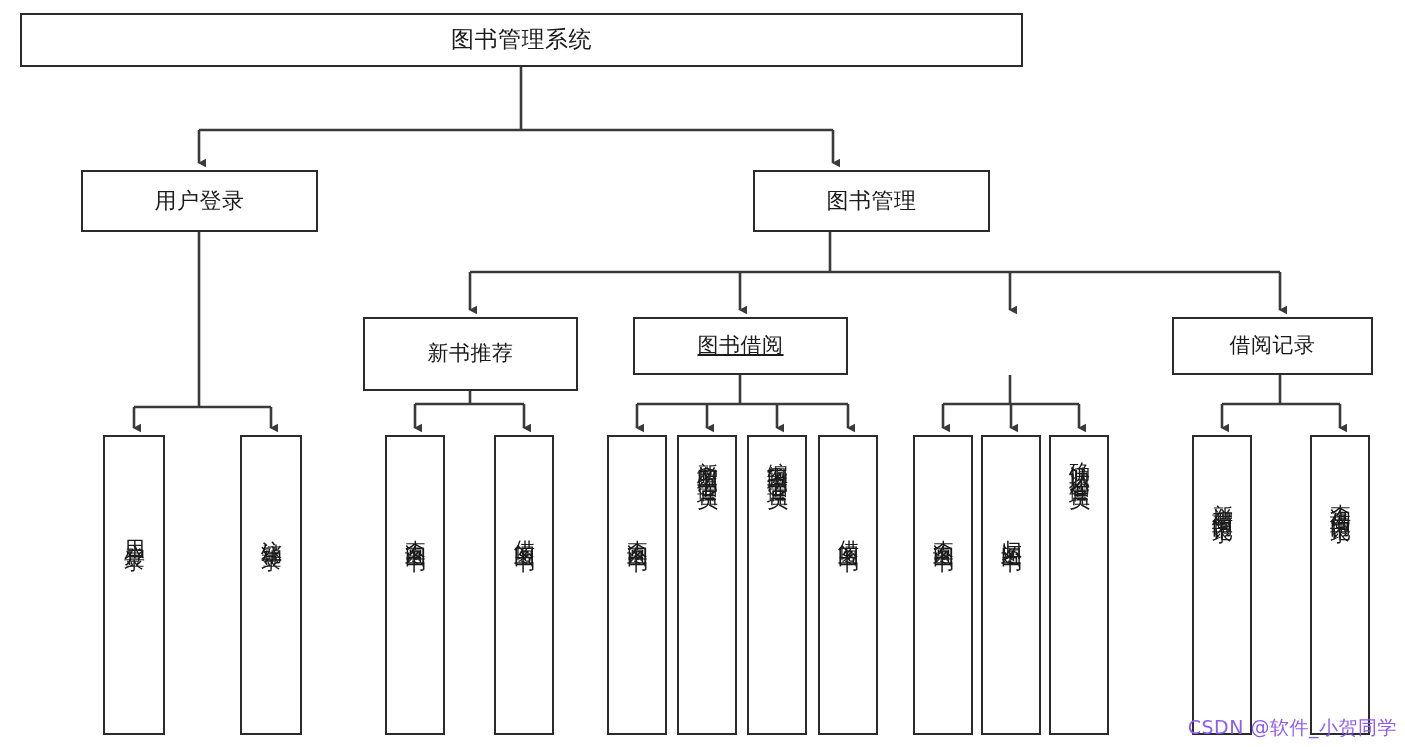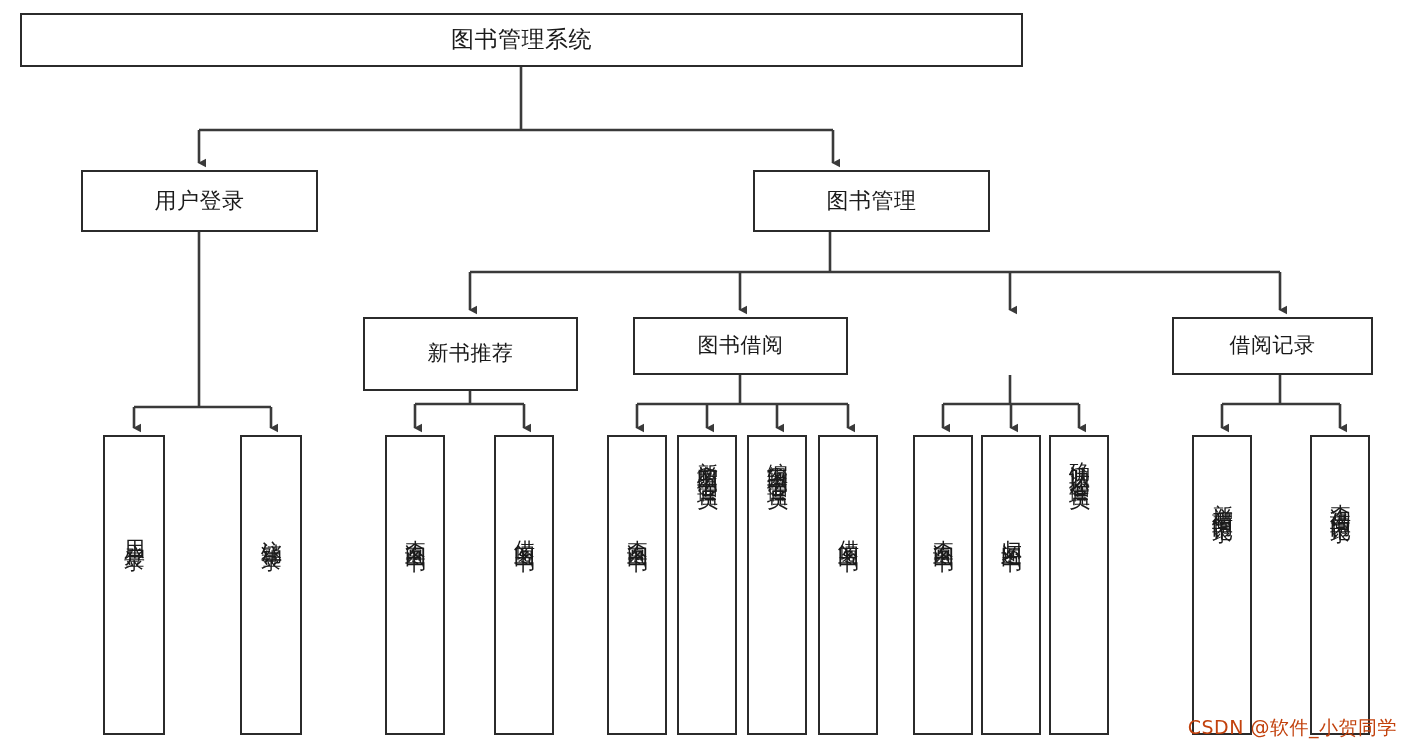--- a/index.html
+++ b/index.html
@@ -65,21 +65,21 @@
     font-size: 21px;
     line-height: 1;
     letter-spacing: 4px;
     white-space: nowrap;
   }
   .watermark {
     position: absolute;
     right: 8px;
     bottom: 6px;
     font-size: 19px;
-    color: #c2410c;
+    color: #8b5cf6;
     white-space: nowrap;
     letter-spacing: 0.5px;
   }
 </style>
 </head>
 <body>
 
 <div id="canvas">
 
   <svg id="wires" viewBox="0 0 1405 747" width="1405" height="747" xmlns="http://www.w3.org/2000/svg">
@@ -141,21 +141,21 @@
   </div>
 
   <div class="node h2" style="left:711px; top:170px; width:237px; height:62px;margin-left:42px;">
     <span class="lbl">图书管理</span>
   </div>
 
   <div class="node h3" style="left:363px; top:317px; width:215px; height:74px;">
     <span class="lbl">新书推荐</span>
   </div>
 
-  <div class="node h3" style="left:633px; top:317px; width:215px; height:58px;">
+  <div class="node h3" style="left:633px; top:317px; width:215px; height:58px;text-decoration:underline;">
     <span class="lbl">图书借阅</span>
   </div>
 
 
   <div class="node h3" style="left:1172px; top:317px; width:201px; height:58px;">
     <span class="lbl">借阅记录</span>
   </div>
 
   <div class="node v" style="left:103px; top:435px; width:62px; height:300px; padding-top:86px;">
     <span class="lbl">用户登录</span>

